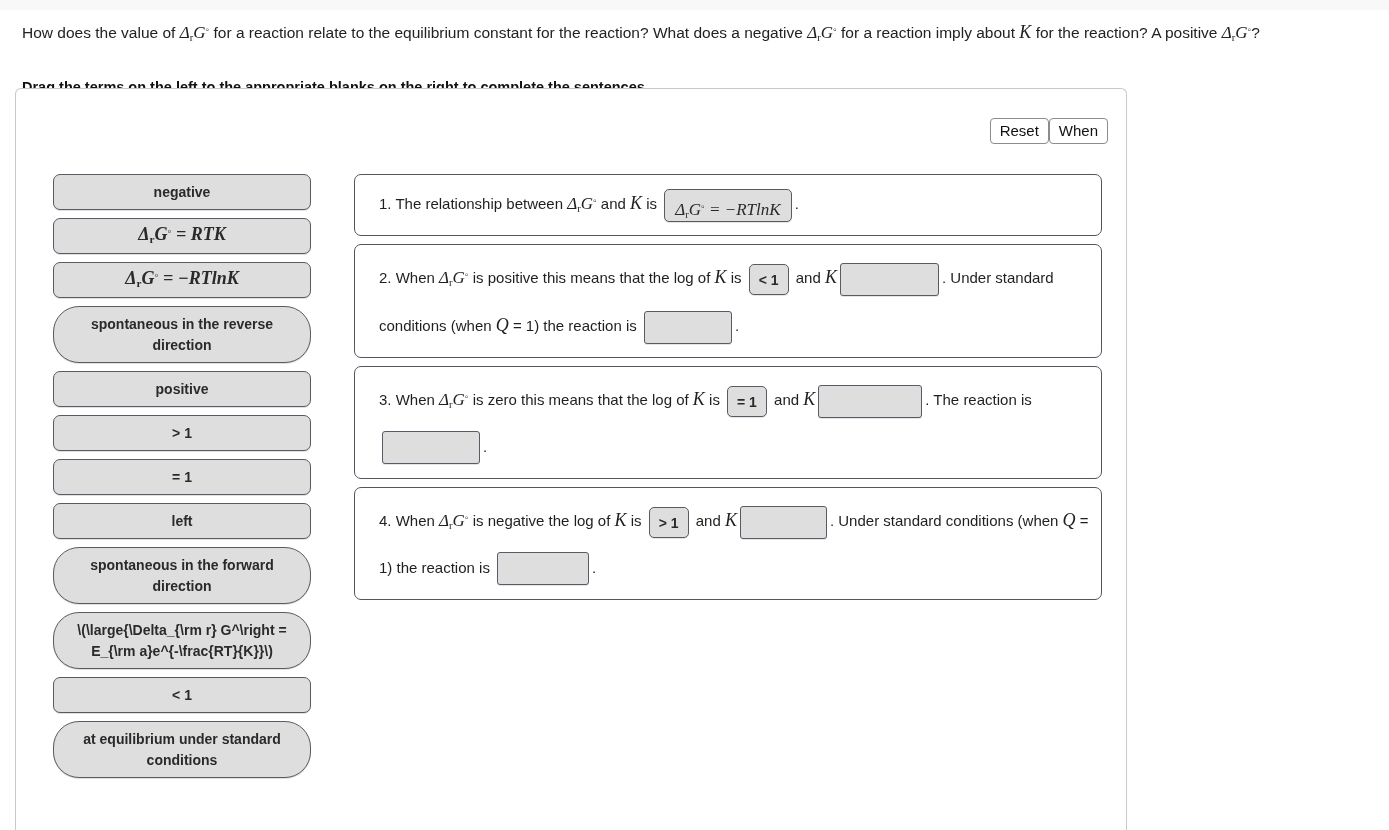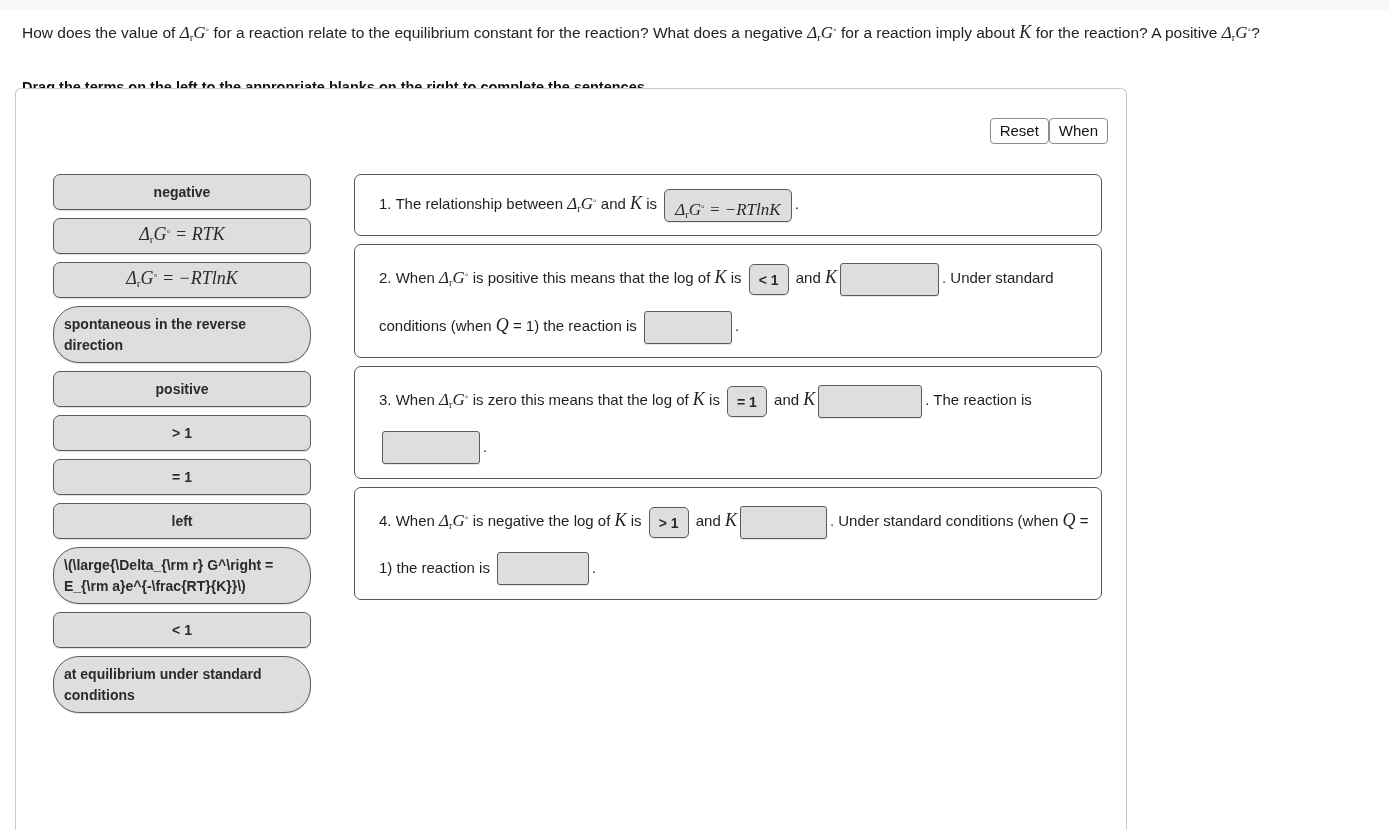--- a/index.html
+++ b/index.html
@@ -112,32 +112,33 @@
   .term-tile {
     box-sizing: border-box;
     width: 258px;
     background: #dedede;
     border: 1px solid #5a5a66;
     border-radius: 7px;
     margin-bottom: 8px;
     font-size: 14px;
     font-weight: bold;
     color: #2a2a2a;
+    text-align: center;
     display: flex;
     align-items: center;
     justify-content: center;
     padding: 6px 10px;
     line-height: 21px;
     cursor: move;
     box-shadow: 0 1px 0 rgba(0,0,0,0.12);
   }
   .term-tile.h1 { height: 36px; }
   .term-tile.h2 { height: 57px; border-radius: 26px; }
   .term-tile.math {
-    font-weight: normal;
+    font-weight: bold;
   }
   .term-tile .mathi { font-size: 18px; }
 
   
   .sentences {
     position: absolute;
     left: 338px;
     top: 85px;
     width: 748px;
   }
@@ -215,20 +216,21 @@
         <span class="mathi">Δ<span class="sub">r</span><span style="font-style:italic;">G</span><span class="sup">◦</span> = <span style="font-style:italic;">RTK</span></span>
       </div>
     <div class="term-tile h1 math">
         <span class="mathi">Δ<span class="sub">r</span><span style="font-style:italic;">G</span><span class="sup">◦</span> = −<span style="font-style:italic;">RTlnK</span></span>
       </div>
     <div class="term-tile h2">spontaneous in the reverse direction</div>
     <div class="term-tile h1">positive</div>
     <div class="term-tile h1">&gt; 1</div>
     <div class="term-tile h1">= 1</div>
     <div class="term-tile h1">left</div>
+    <div class="term-tile h2">spontaneous in the forward direction</div>
     <div class="term-tile h2">\(\large{\Delta_{\rm r} G^\right = E_{\rm a}e^{-\frac{RT}{K}}\)</div>
     <div class="term-tile h1">&lt; 1</div>
     <div class="term-tile h2">at equilibrium under standard conditions</div>
   </div>
 
   <div class="sentences">
 
     <div class="sentence-box one"><span>1.</span><span> The relationship between </span><span class="mathi">Δ<span class="sub">r</span><span style="font-style:italic;">G</span><span class="sup">◦</span></span><span> and </span><span class="mK">K</span><span> is </span><span class="blank filled eq"><span class="mathi">Δ<span class="sub">r</span><span style="font-style:italic;">G</span><span class="sup">◦</span> = −<span style="font-style:italic;">RTlnK</span></span></span><span>.</span></div>
 
     <div class="sentence-box multi"><span>2.</span><span> When </span><span class="mathi">Δ<span class="sub">r</span><span style="font-style:italic;">G</span><span class="sup">◦</span></span><span> is positive this means that the log of </span><span class="mK">K</span><span> is </span><span class="blank filled">&lt; 1</span><span> and </span><span class="mK">K</span><span class="blank empty e-wide"></span><span>. Under standard conditions (when </span><span class="mQ">Q</span><span> = 1) the reaction is </span><span class="blank empty e-med"></span><span>.</span></div>

